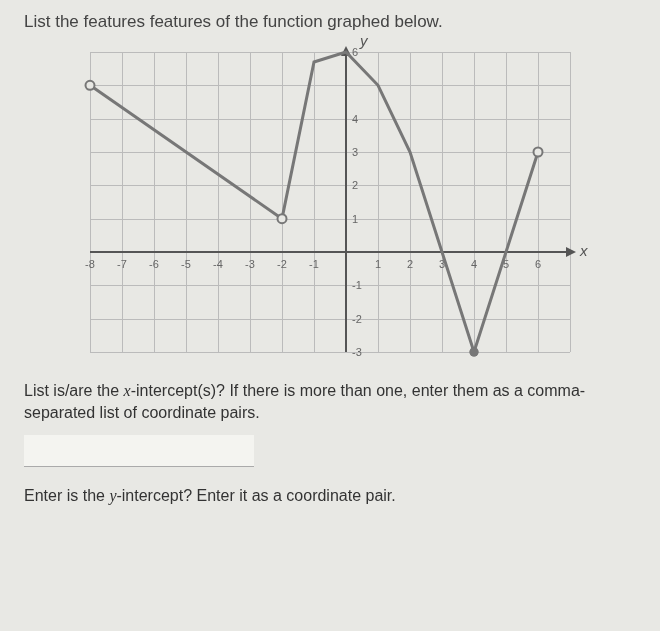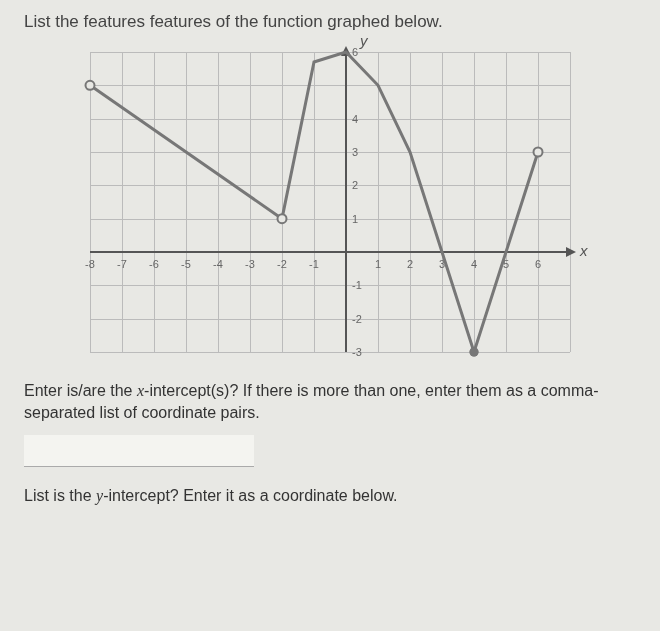--- a/index.html
+++ b/index.html
@@ -156,22 +156,22 @@
         <circle cx="192" cy="166.66666666666669" r="4.5" class="endpoint-open"></circle>
         <circle cx="384" cy="300" r="4.5" class="endpoint-fill"></circle>
         <path d="M 384 300 L 448 100" class="curve"></path>
         <circle cx="384" cy="300" r="4.5" class="endpoint-fill"></circle>
         <circle cx="448" cy="100" r="4.5" class="endpoint-open"></circle>
       </svg>
     </div>
 </div>
 
 <div class="question">
-  <span>Enter is/are the </span><span class="math-it">x</span><span>-intercept(s)? If there is more than one, enter them as a comma-separated list of coordinate pairs.</span>
+  <span>List is/are the </span><span class="math-it">x</span><span>-intercept(s)? If there is more than one, enter them as a comma-separated list of coordinate pairs.</span>
 </div>
 <input class="answer-box" type="text" style="">
 
 <div class="question">
-  <span>List is the </span><span class="math-it">y</span><span>-intercept? Enter it as a coordinate below.</span>
+  <span>Enter is the </span><span class="math-it">y</span><span>-intercept? Enter it as a coordinate pair.</span>
 </div>
 
 
 
 
 </body></html>

